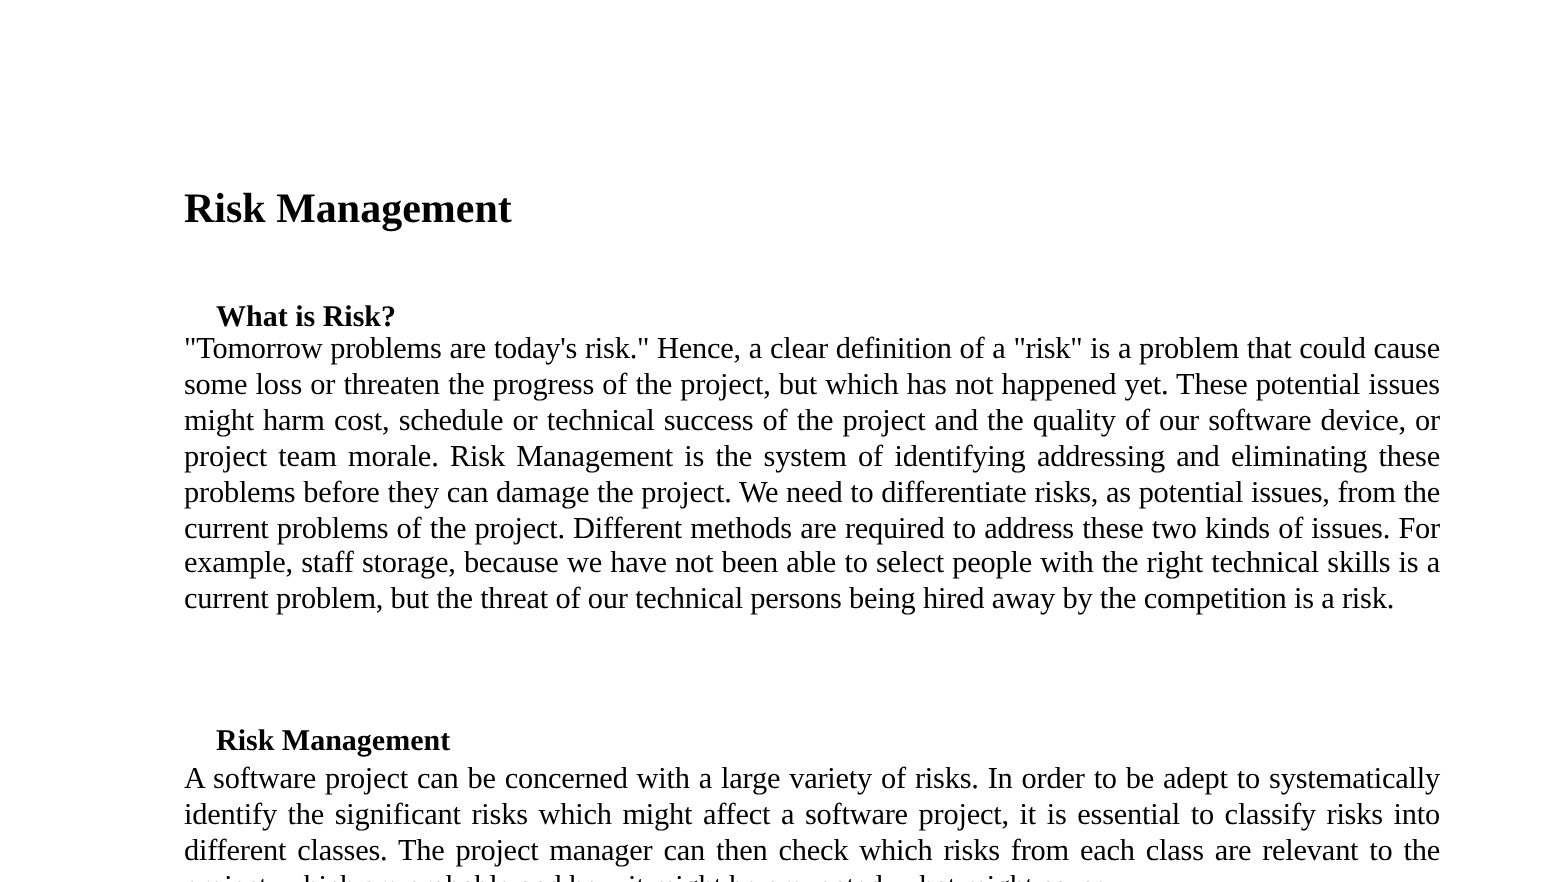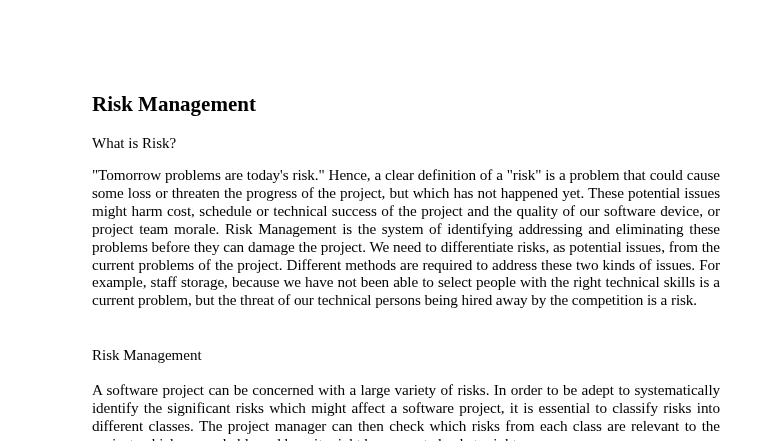--- a/index.html
+++ b/index.html
@@ -27,23 +27,23 @@
       left: 0;
       margin: 0;
       font-size: 21px;
       font-weight: bold;
       line-height: 26px;
       white-space: nowrap;
     }
     .section-heading {
       position: absolute;
       left: 0;
-      margin: 0;
+      margin: 16px;
       font-size: 15px;
-      font-weight: normal;
+      font-weight: bold;
       line-height: 18px;
       white-space: nowrap;
     }
     .h-what { top: 134px; }
     .h-rm { top: 346px; }
     .para {
       position: absolute;
       left: 0;
       width: 628px;
       margin: 0;

